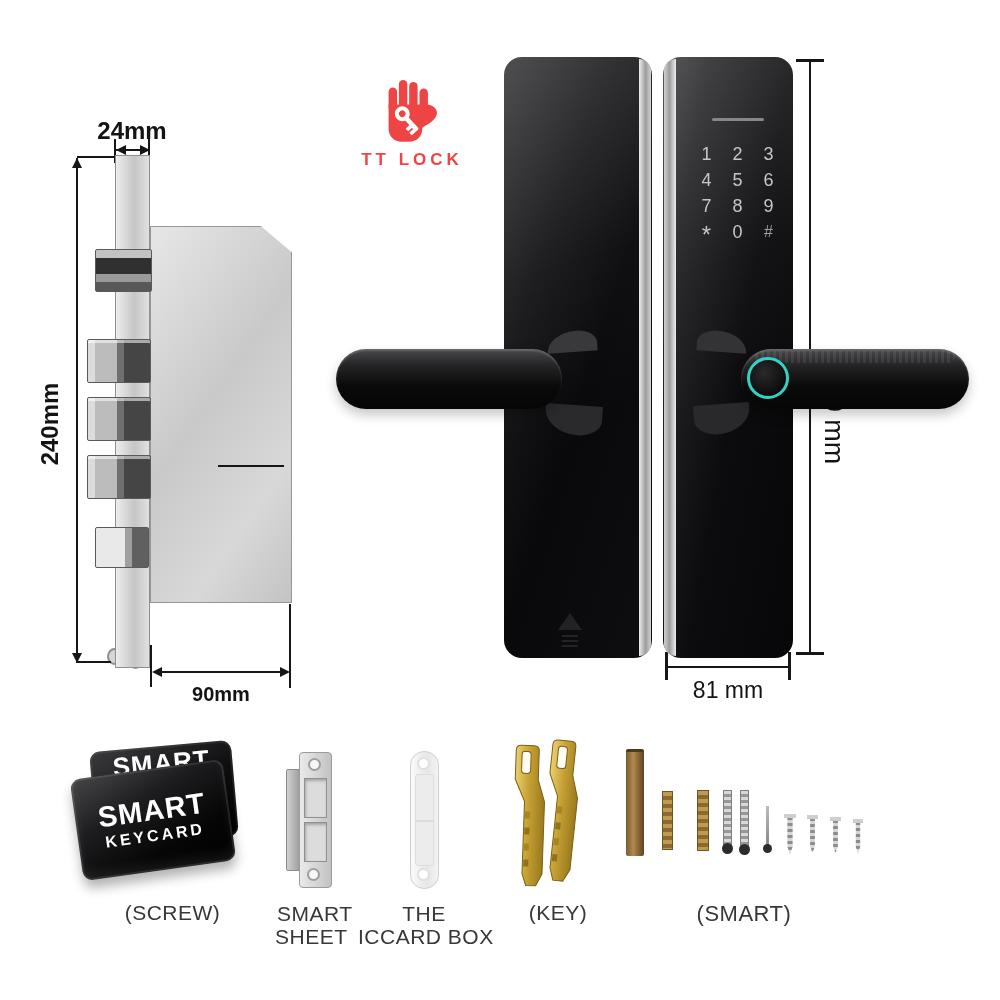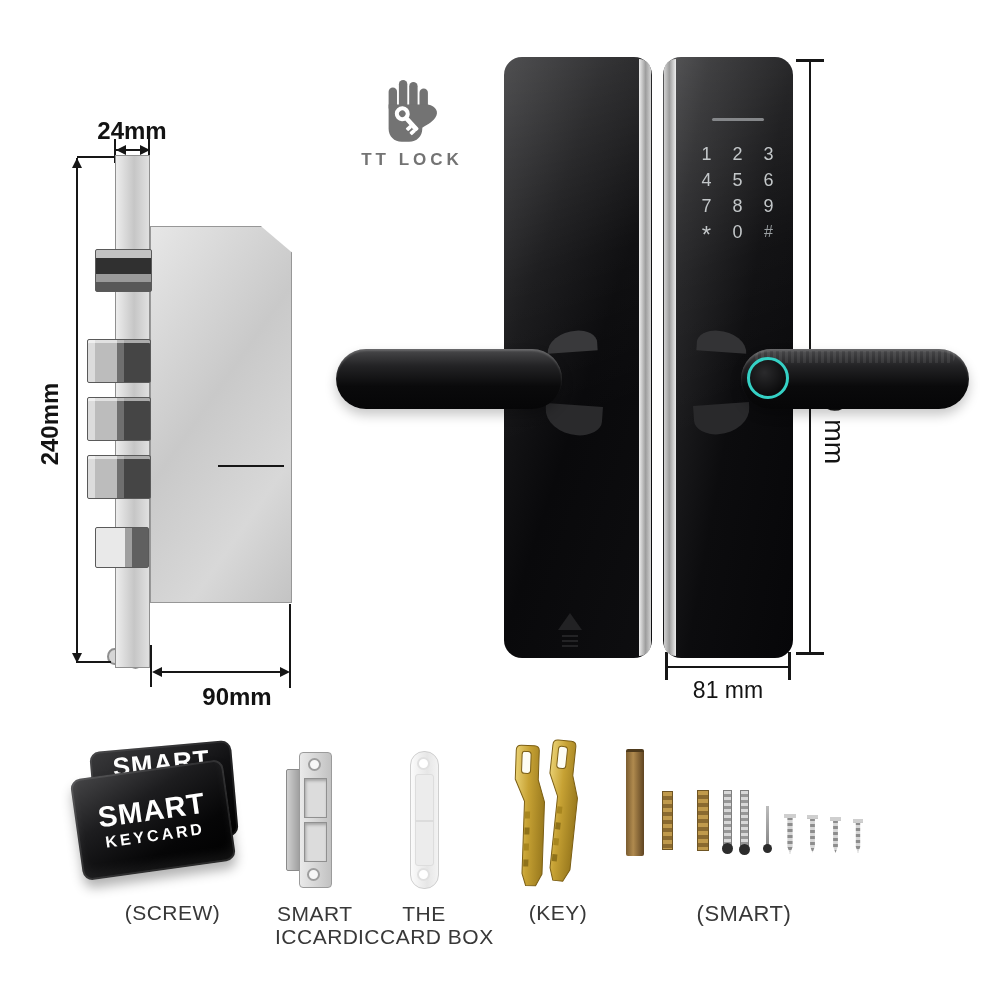--- a/index.html
+++ b/index.html
@@ -181,24 +181,24 @@
     <div class="vbox" style="left:198px;top:372px;width:40px;height:80px;">
       <span class="rot-ccw" style="font-size:22px;">68mm</span>
     </div>
     <div class="dl-h" style="left:218px;top:465px;width:66px;z-index:3;"></div>
 
     <div class="dl-v" style="left:150px;top:645px;height:42px;"></div>
     <div class="dl-v" style="left:289px;top:604px;height:84px;"></div>
     <div class="dl-h" style="left:154px;top:671px;width:134px;"></div>
     <div class="arr a-left" style="left:152px;top:667px;"></div>
     <div class="arr a-right" style="left:280px;top:667px;"></div>
-    <div class="dim-label" style="left:202px;top:683px;width:70px;font-size:24px;">90mm</div>
-  </div>
-
-  <div class="brand" style="color: #737373;">
+    <div class="dim-label" style="left:186px;top:683px;width:70px;font-size:20px;">90mm</div>
+  </div>
+
+  <div class="brand" style="color: #ef4444;">
     <svg width="58" height="72" viewBox="0 0 62 72">
       <g fill="currentColor">
         <rect x="6" y="12" width="9" height="26" rx="4.5"></rect>
         <rect x="17" y="4" width="9" height="32" rx="4.5"></rect>
         <rect x="28" y="6" width="9" height="30" rx="4.5"></rect>
         <rect x="39" y="13" width="9" height="24" rx="4.5"></rect>
         <path d="M6 30 H48 C57 32 60 38 56 44 C52 50 46 52 42 55 L42 56 C42 64 36 70 28 70 H20 C12 70 6 64 6 56 Z"></path>
       </g>
       <g fill="#ffffff" transform="rotate(-42 26 46)">
         <circle cx="26" cy="38" r="8"></circle>
@@ -266,21 +266,21 @@
   </div>
   <div class="acc-label" style="left:120px;top:901px;width:105px;">(SCREW)</div>
 
   <div class="sm-flange"></div>
   <div class="sm-plate"></div>
   <div class="ringh" style="left:308px;top:758px;width:13px;height:13px;border-color:#9e9e9e;background:#f7f7f7;"></div>
   <div class="sm-cut" style="left:304px;top:778px;"></div>
   <div class="sm-cut" style="left:304px;top:822px;"></div>
   <div class="ringh" style="left:307px;top:868px;width:13px;height:13px;border-color:#9e9e9e;background:#f7f7f7;"></div>
   <div class="acc-label" style="left:277px;top:902px;width:66px;">SMART</div>
-  <div class="acc-label" style="left:275px;top:925px;width:70px;">ICCARD</div>
+  <div class="acc-label" style="left:275px;top:925px;width:70px;">SHEET</div>
 
   <div class="pb-body"></div>
   <div class="pb-slot"></div>
   <div class="dl-h" style="left:415px;top:820px;width:19px;height:2px;background:#dcdcdc;"></div>
   <div class="ringh" style="left:417px;top:757px;width:13px;height:13px;border-color:#e0e0e0;background:#fff;"></div>
   <div class="ringh" style="left:417px;top:868px;width:13px;height:13px;border-color:#e0e0e0;background:#fff;"></div>
   <div class="acc-label" style="left:400px;top:902px;width:48px;">THE</div>
   <div class="acc-label" style="left:358px;top:925px;width:132px;">ICCARD BOX</div>
 
   <svg class="abs" style="left:506px;top:738px;" width="92" height="155" viewBox="0 0 92 155">

